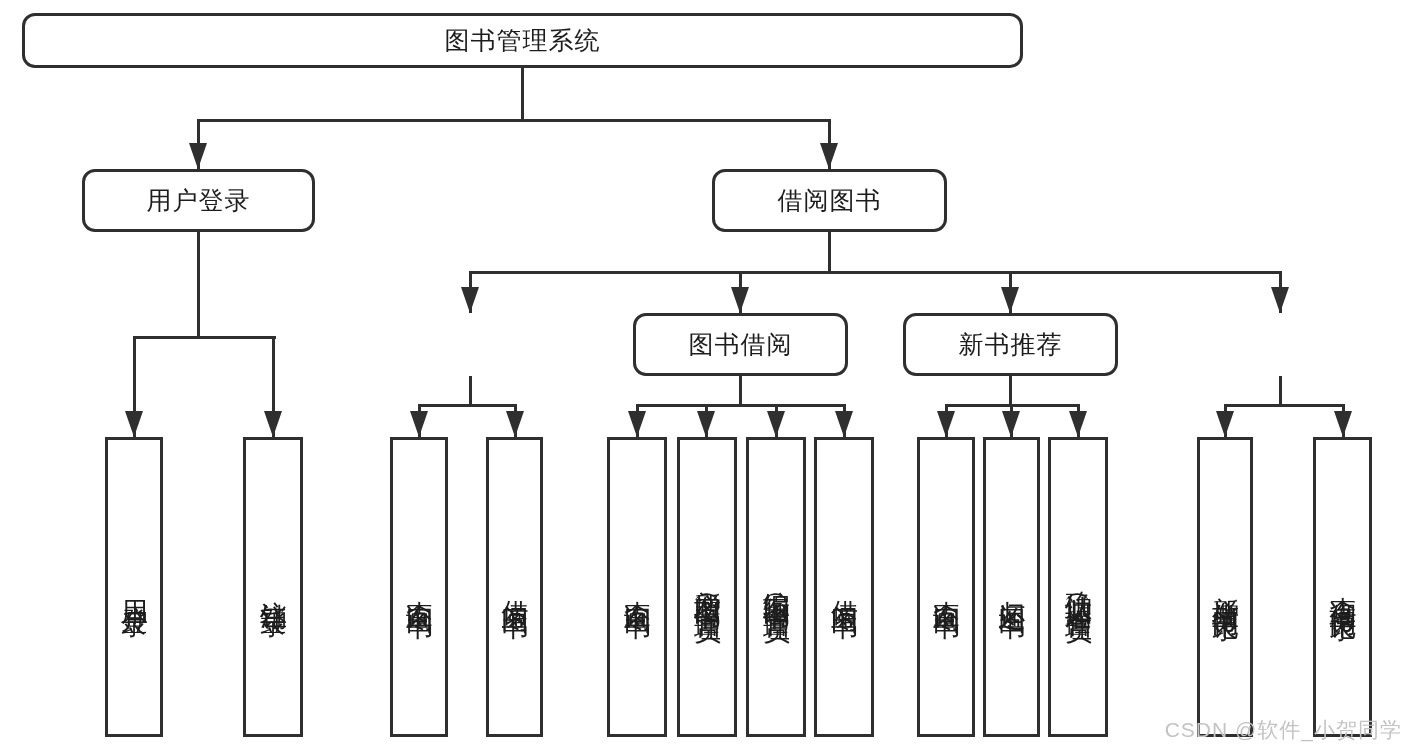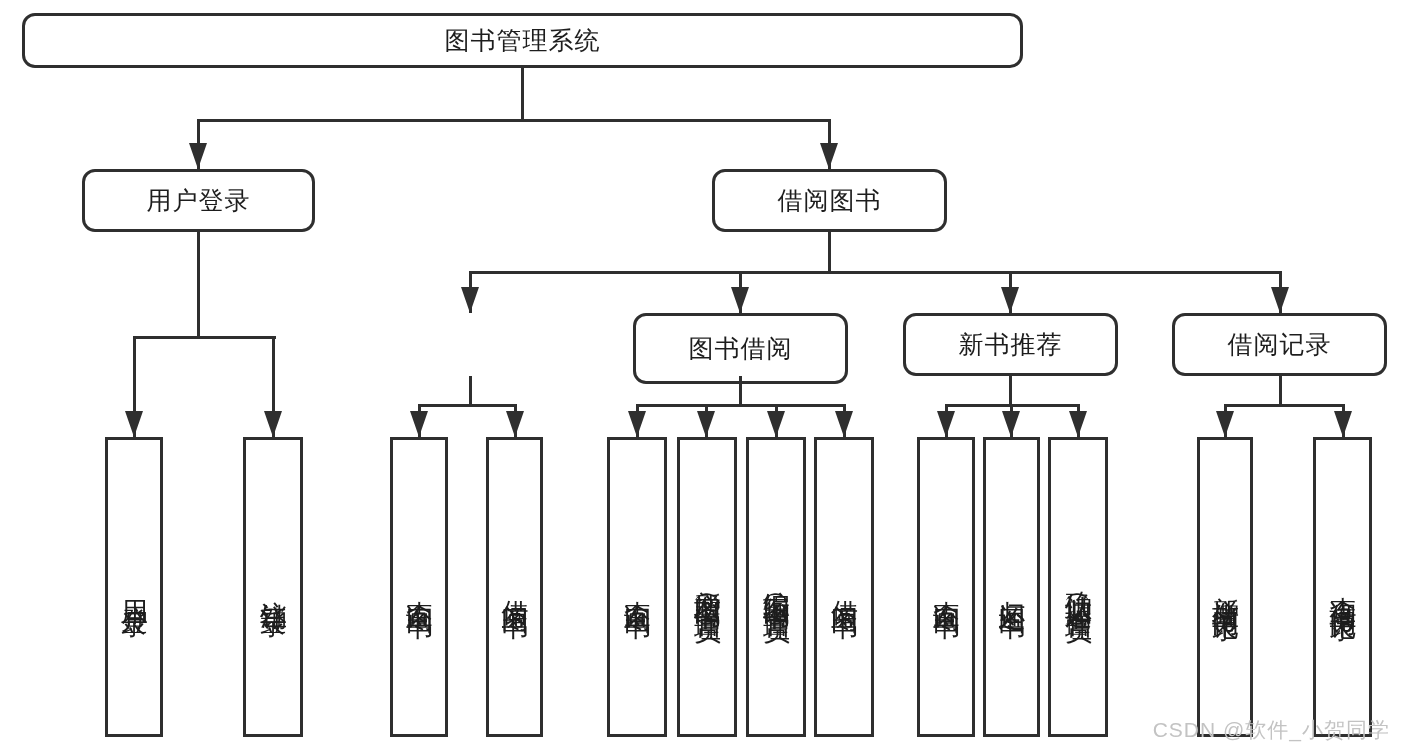--- a/index.html
+++ b/index.html
@@ -40,45 +40,44 @@
   .hline { position: absolute; height: 3px; background: var(--line); }
   .tri {
     position: absolute;
     width: 0; height: 0;
     border-left: 9px solid transparent;
     border-right: 9px solid transparent;
     border-top: 26px solid var(--line);
   }
   .watermark {
     position: absolute;
-    right: 15px;
+    right: 3px;
     top: 716px;
     font-size: 21px;
     color: var(--watermark);
     letter-spacing: 1px;
     white-space: nowrap;
   }
 </style>
 </head>
 <body>
 
 <div class="canvas">
 
   <div class="node hnode" style="left:22px; top:13px; width:1001px; height:55px;">图书管理系统</div>
 
   <div class="node hnode" style="left:82px; top:169px; width:233px; height:63px;">用户登录</div>
 
   <div class="node hnode" style="left:712px; top:169px; width:235px; height:63px;">借阅图书</div>
 
 
-  <div class="node hnode" style="left:633px; top:313px; width:215px; height:71px;">图书借阅</div>
+  <div class="node hnode" style="left:633px; top:313px; width:215px; height:63px;">图书借阅</div>
 
   <div class="node hnode" style="left:903px; top:313px; width:215px; height:63px;">新书推荐</div>
 
-  <div class="node hnode" style="left:1172px; top:313px; width:215px; height:63px;">借阅记录</div>
 
   <div class="node vnode" style="left:105px; top:437px; width:58px; height:300px;">用户登录</div>
 
   <div class="node vnode" style="left:243px; top:437px; width:60px; height:300px;">注销登录</div>
 
   <div class="node vnode" style="left:390px; top:437px; width:58px; height:300px;">查询图书</div>
 
   <div class="node vnode" style="left:486px; top:437px; width:57px; height:300px;">借阅图书</div>
 
   <div class="node vnode" style="left:607px; top:437px; width:60px; height:300px;">查询图书</div>

